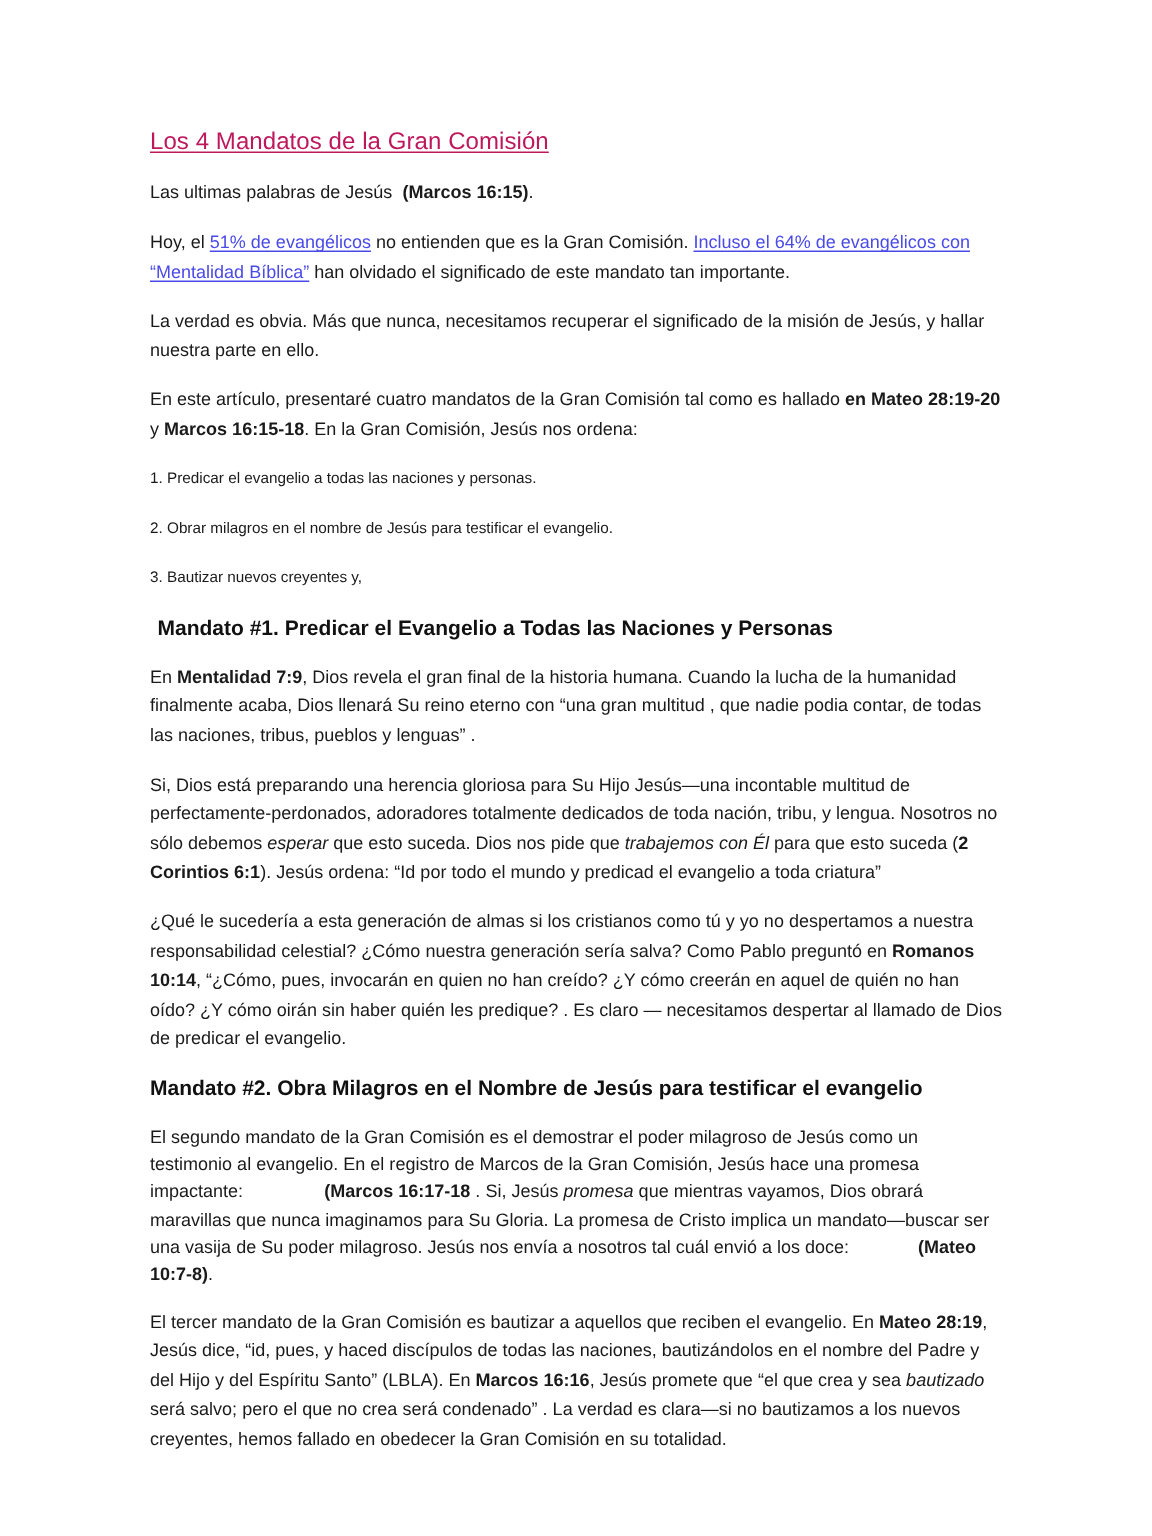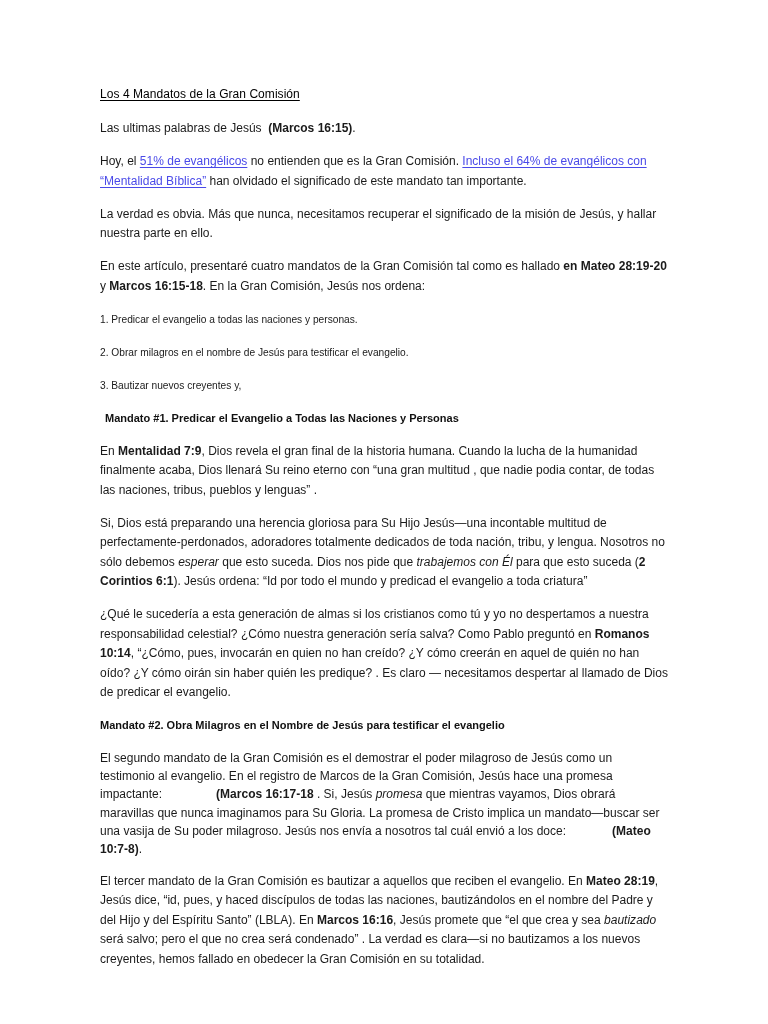--- a/index.html
+++ b/index.html
@@ -22,24 +22,24 @@
     background: #ffffff;
     box-sizing: border-box;
     padding: 86px 100px 0 100px;
   }
   .doc-body {
     width: 568px;
   }
 
   
   .doc-title {
-    font-size: 12px;
+    font-size: 16px;
     line-height: 17px;
     font-weight: 400;
-    color: #000000;
+    color: #be185d;
     text-decoration: underline;
     text-underline-offset: 2px;
     margin: 0 0 16px 0;
     letter-spacing: 0.05px;
   }
 
   
   p.para {
     font-size: 12px;
     line-height: 19.5px;
@@ -50,21 +50,21 @@
   }
   p.para.tight {
     line-height: 18.2px;
   }
   p.para.last {
     margin-bottom: 0;
   }
 
   
   p.heading {
-    font-size: 11px;
+    font-size: 14px;
     line-height: 19.5px;
     font-weight: bold;
     margin: 0 0 13.5px 0;
     color: #111111;
   }
   p.heading.indented {
     padding-left: 5px;
   }
 
   

